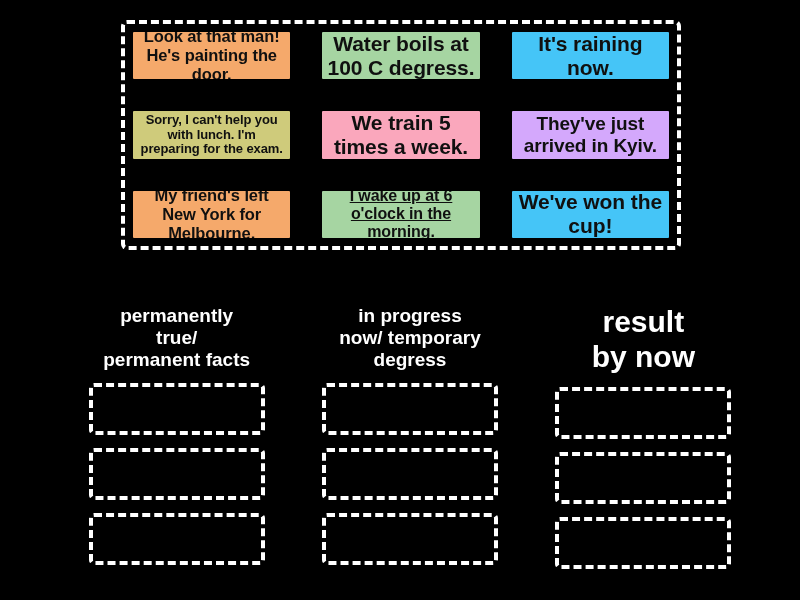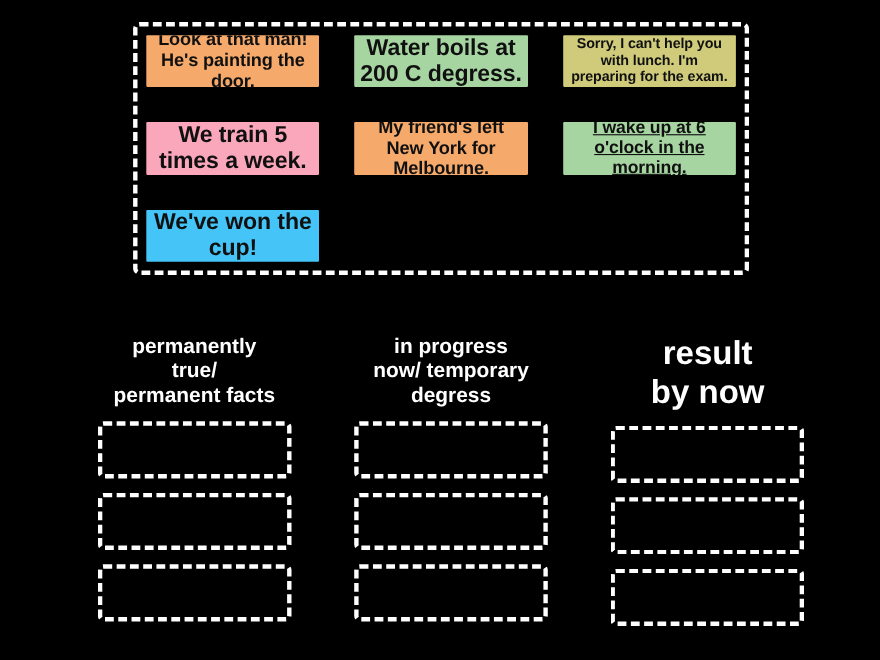--- a/index.html
+++ b/index.html
@@ -102,27 +102,29 @@
   }
 </style>
 </head>
 <body style="background-color: rgb(0, 0, 0);">
 
 <div id="tile-tray">
   <div id="tile-grid">
 
     <div class="tile fs-md" style="background-color: rgb(245, 169, 107);">Look at that man! He's painting the door.</div>
 
-    <div class="tile fs-xl" style="background-color: rgb(166, 213, 162);">Water boils at 200 C degress.</div>
+    <div class="tile fs-xl" style="background-color: rgb(166, 213, 162);">Water boils at 100 C degress.</div>
 
+    <div class="tile fs-xl" style="background-color: rgb(69, 197, 247);">It's raining now.</div>
 
     <div class="tile fs-xs" style="background-color: rgb(207, 203, 123);">Sorry, I can't help you with lunch. I'm preparing for the exam.</div>
 
     <div class="tile fs-xl" style="background-color: rgb(250, 167, 188);">We train 5 times a week.</div>
 
+    <div class="tile fs-lg" style="background-color: rgb(212, 168, 252);">They've just arrived in Kyiv.</div>
 
     <div class="tile fs-md" style="background-color: rgb(245, 169, 107);">My friend's left New York for Melbourne.</div>
 
     <div class="tile fs-sm" style="background-color: rgb(166, 213, 162);">I wake up at 6 o'clock in the morning.</div>
 
     <div class="tile fs-xl" style="background-color: rgb(69, 197, 247);">We've won the cup!</div>
 
   </div>
 </div>
 

